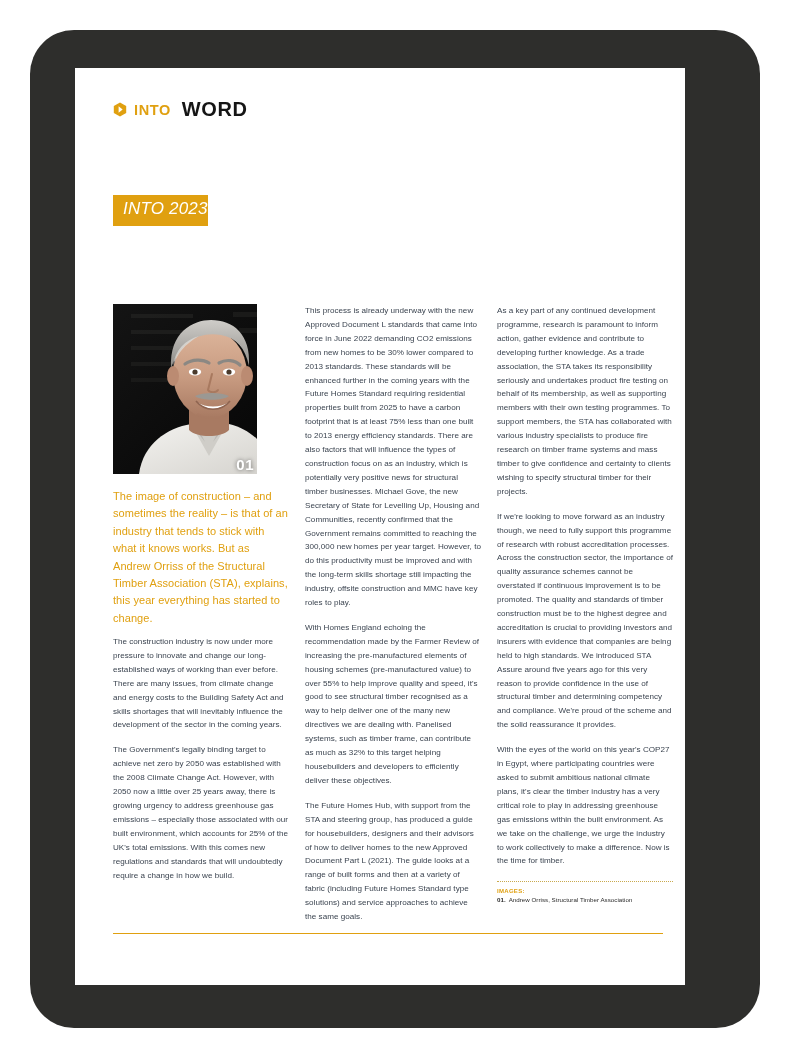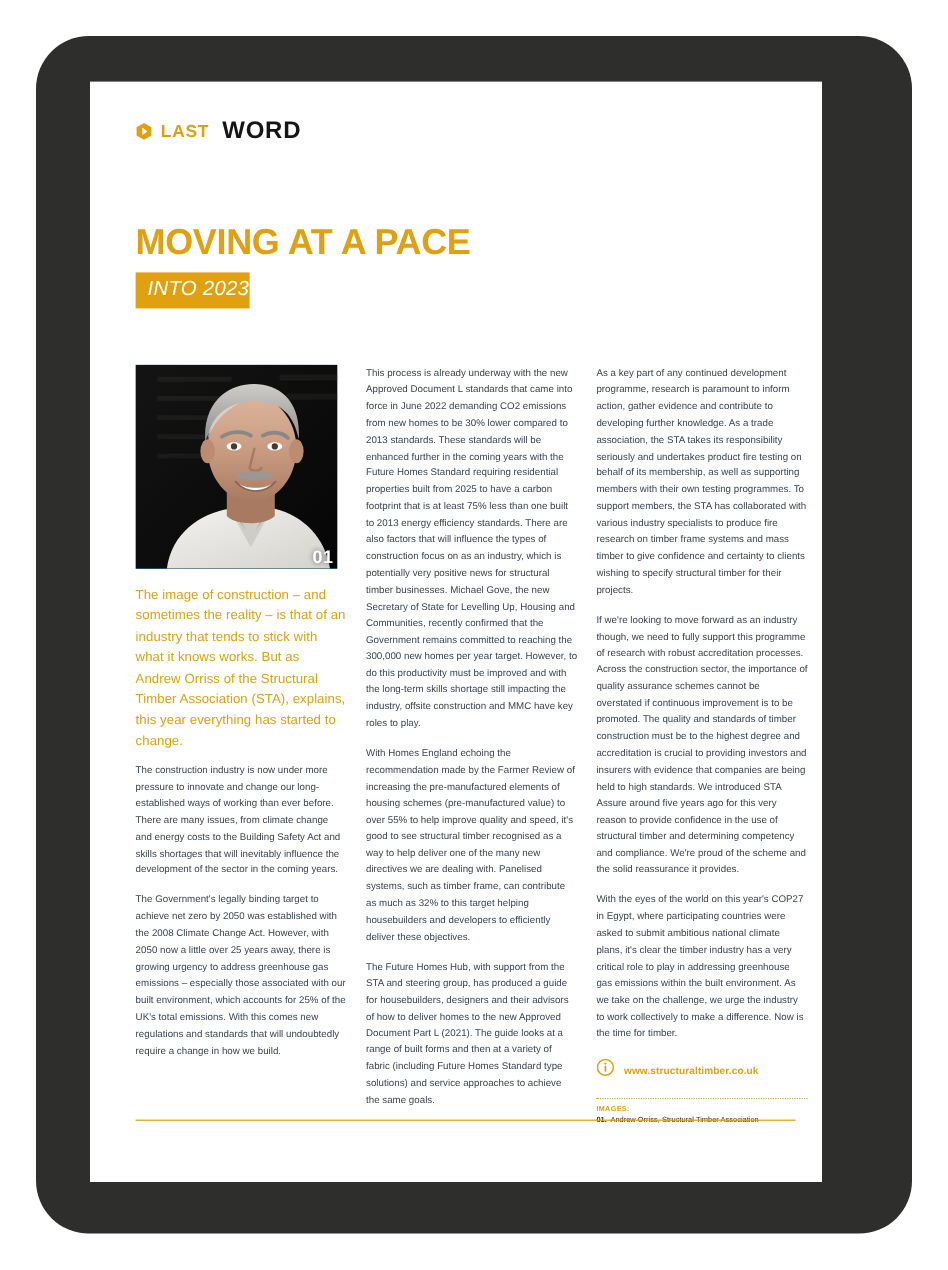--- a/index.html
+++ b/index.html
@@ -101,24 +101,24 @@
     left: 0;
     right: 0;
     display: flex;
     gap: 16px;
   }
   .col { width: 176px; flex: 0 0 176px; }
 
   
   .photo {
     position: relative;
-    width: 168px;
+    width: 144px;
     height: 170px;
     overflow: hidden;
-    background: #0369a1;
+    background: #4d7c0f;
   }
   .photo svg { display: block; }
   .photo-num {
     position: absolute;
     right: 3px;
     bottom: 1px;
     color: #ffffff;
     font-size: 15px;
     font-weight: bold;
     letter-spacing: 0.5px;
@@ -221,26 +221,25 @@
 <div class="page">
   <div class="page-inner">
 
     <div class="kicker">
       <span class="hex">
         <svg width="14" height="15" viewBox="0 0 14 15">
           <polygon points="7,0.5 13.2,4 13.2,11 7,14.5 0.8,11 0.8,4" fill="#e0a010"></polygon>
           <polygon points="5.6,4.2 9.6,7.5 5.6,10.8" fill="#ffffff"></polygon>
         </svg>
       </span>
-      <span class="kicker-last">LAST</span>
+      <span class="kicker-last">INTO</span>
       <span class="kicker-word">WORD</span>
     </div>
 
     <div class="headline-block">
-      <h1 class="headline">MOVING AT A PACE</h1>
       <div class="subhead-badge">INTO 2023</div>
     </div>
 
     <div class="columns">
 
       <div class="col">
         <div class="photo">
           <svg width="176" height="170" viewBox="0 0 176 170">
             <defs>
               <linearGradient id="bgv" x1="0" y1="0" x2="1" y2="1">
@@ -319,30 +318,20 @@
         <p class="body">This process is already underway with the new Approved Document L standards that came into force in June 2022 demanding CO2 emissions from new homes to be 30% lower compared to 2013 standards. These standards will be enhanced further in the coming years with the Future Homes Standard requiring residential properties built from 2025 to have a carbon footprint that is at least 75% less than one built to 2013 energy efficiency standards. There are also factors that will influence the types of construction focus on as an industry, which is potentially very positive news for structural timber businesses. Michael Gove, the new Secretary of State for Levelling Up, Housing and Communities, recently confirmed that the Government remains committed to reaching the 300,000 new homes per year target. However, to do this productivity must be improved and with the long-term skills shortage still impacting the industry, offsite construction and MMC have key roles to play.</p>
         <p class="body">With Homes England echoing the recommendation made by the Farmer Review of increasing the pre-manufactured elements of housing schemes (pre-manufactured value) to over 55% to help improve quality and speed, it's good to see structural timber recognised as a way to help deliver one of the many new directives we are dealing with. Panelised systems, such as timber frame, can contribute as much as 32% to this target helping housebuilders and developers to efficiently deliver these objectives.</p>
         <p class="body">The Future Homes Hub, with support from the STA and steering group, has produced a guide for housebuilders, designers and their advisors of how to deliver homes to the new Approved Document Part L (2021). The guide looks at a range of built forms and then at a variety of fabric (including Future Homes Standard type solutions) and service approaches to achieve the same goals.</p>
       </div>
 
       <div class="col">
         <p class="body">As a key part of any continued development programme, research is paramount to inform action, gather evidence and contribute to developing further knowledge.  As a trade association, the STA takes its responsibility seriously and undertakes product fire testing on behalf of its membership, as well as supporting members with their own testing programmes. To support members, the STA has collaborated with various industry specialists to produce fire research on timber frame systems and mass timber to give confidence and certainty to clients wishing to specify structural timber for their projects.</p>
         <p class="body">If we're looking to move forward as an industry though, we need to fully support this programme of research with robust accreditation processes. Across the construction sector, the importance of quality assurance schemes cannot be overstated if continuous improvement is to be promoted. The quality and standards of timber construction must be to the highest degree and accreditation is crucial to providing investors and insurers with evidence that companies are being held to high standards. We introduced STA Assure around five years ago for this very reason to provide confidence in the use of structural timber and determining competency and compliance. We're proud of the scheme and the solid reassurance it provides.</p>
         <p class="body">With the eyes of the world on this year's COP27 in Egypt, where participating countries were asked to submit ambitious national climate plans, it's clear the timber industry has a very critical role to play in addressing greenhouse gas emissions within the built environment. As we take on the challenge, we urge the industry to work collectively to make a difference.  Now is the time for timber.</p>
 
-        <div class="url-row">
-          <span class="info-circle">
-            <svg width="15" height="15" viewBox="0 0 15 15">
-              <circle cx="7.5" cy="7.5" r="6.6" fill="none" stroke="#e0a010" stroke-width="1.3"></circle>
-              <circle cx="7.5" cy="4.3" r="0.95" fill="#e0a010"></circle>
-              <rect x="6.75" y="6.2" width="1.5" height="5" rx="0.6" fill="#e0a010"></rect>
-            </svg>
-          </span>
-          <span class="url-text">www.structuraltimber.co.uk</span>
-        </div>
 
         <div class="dotted-rule"></div>
         <div class="images-label">IMAGES:</div>
         <div class="images-credit">
           <span class="num">01.</span><span>Andrew Orriss, Structural Timber Association</span>
         </div>
       </div>
     </div>
 
     <div class="footer-rule"></div>

